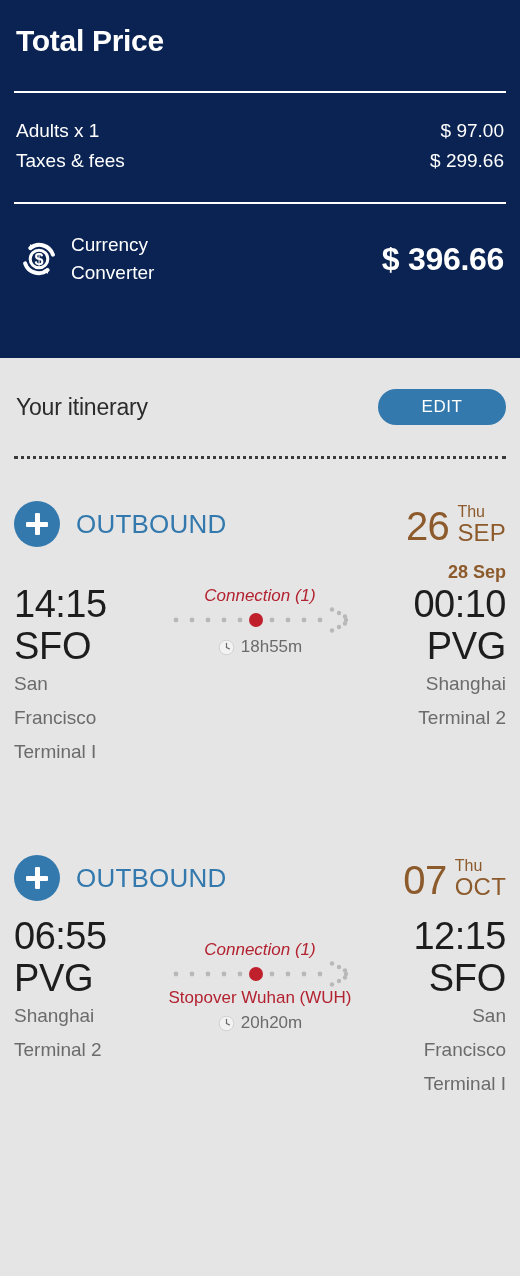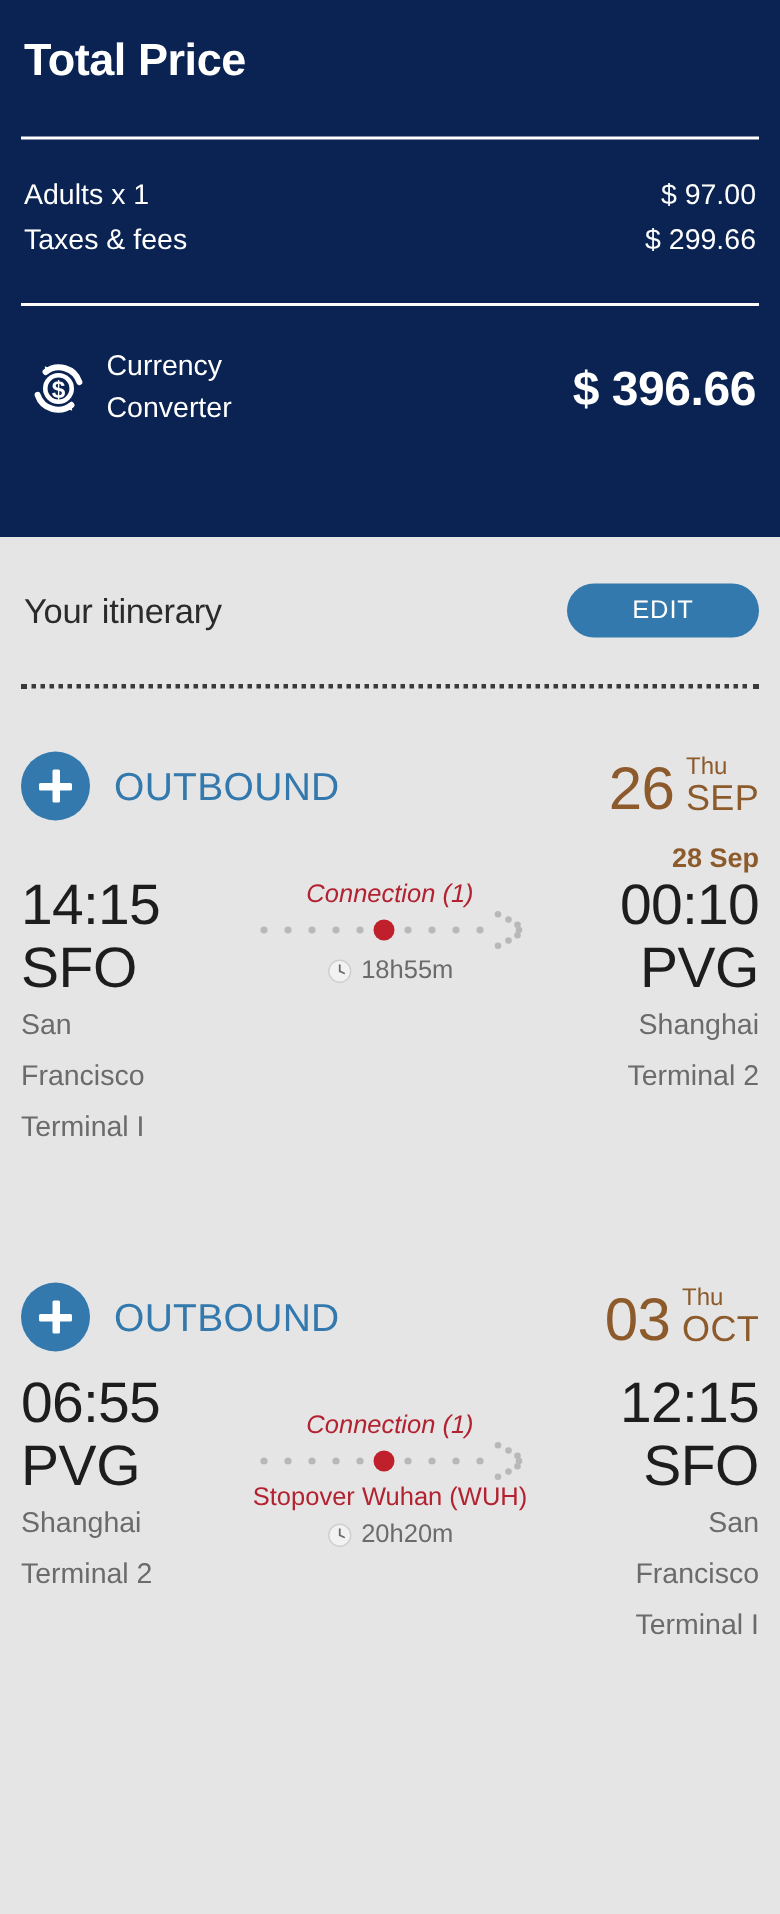--- a/index.html
+++ b/index.html
@@ -349,21 +349,21 @@
 
     <div class="leg-spacer"></div>
 
     <div class="leg">
       <div class="leg-head">
         <div class="leg-head-left">
           <span class="plus-circle"></span>
           <span class="leg-label">OUTBOUND</span>
         </div>
         <div class="leg-date">
-          <span class="daynum">03</span>
+          <span class="daynum">07</span>
           <span class="dow-mon">
             <span class="dow">Thu</span>
             <span class="mon">OCT</span>
           </span>
         </div>
       </div>
 
       <div class="seg">
         <div class="endpoint">
           <div class="time">06:55</div>

